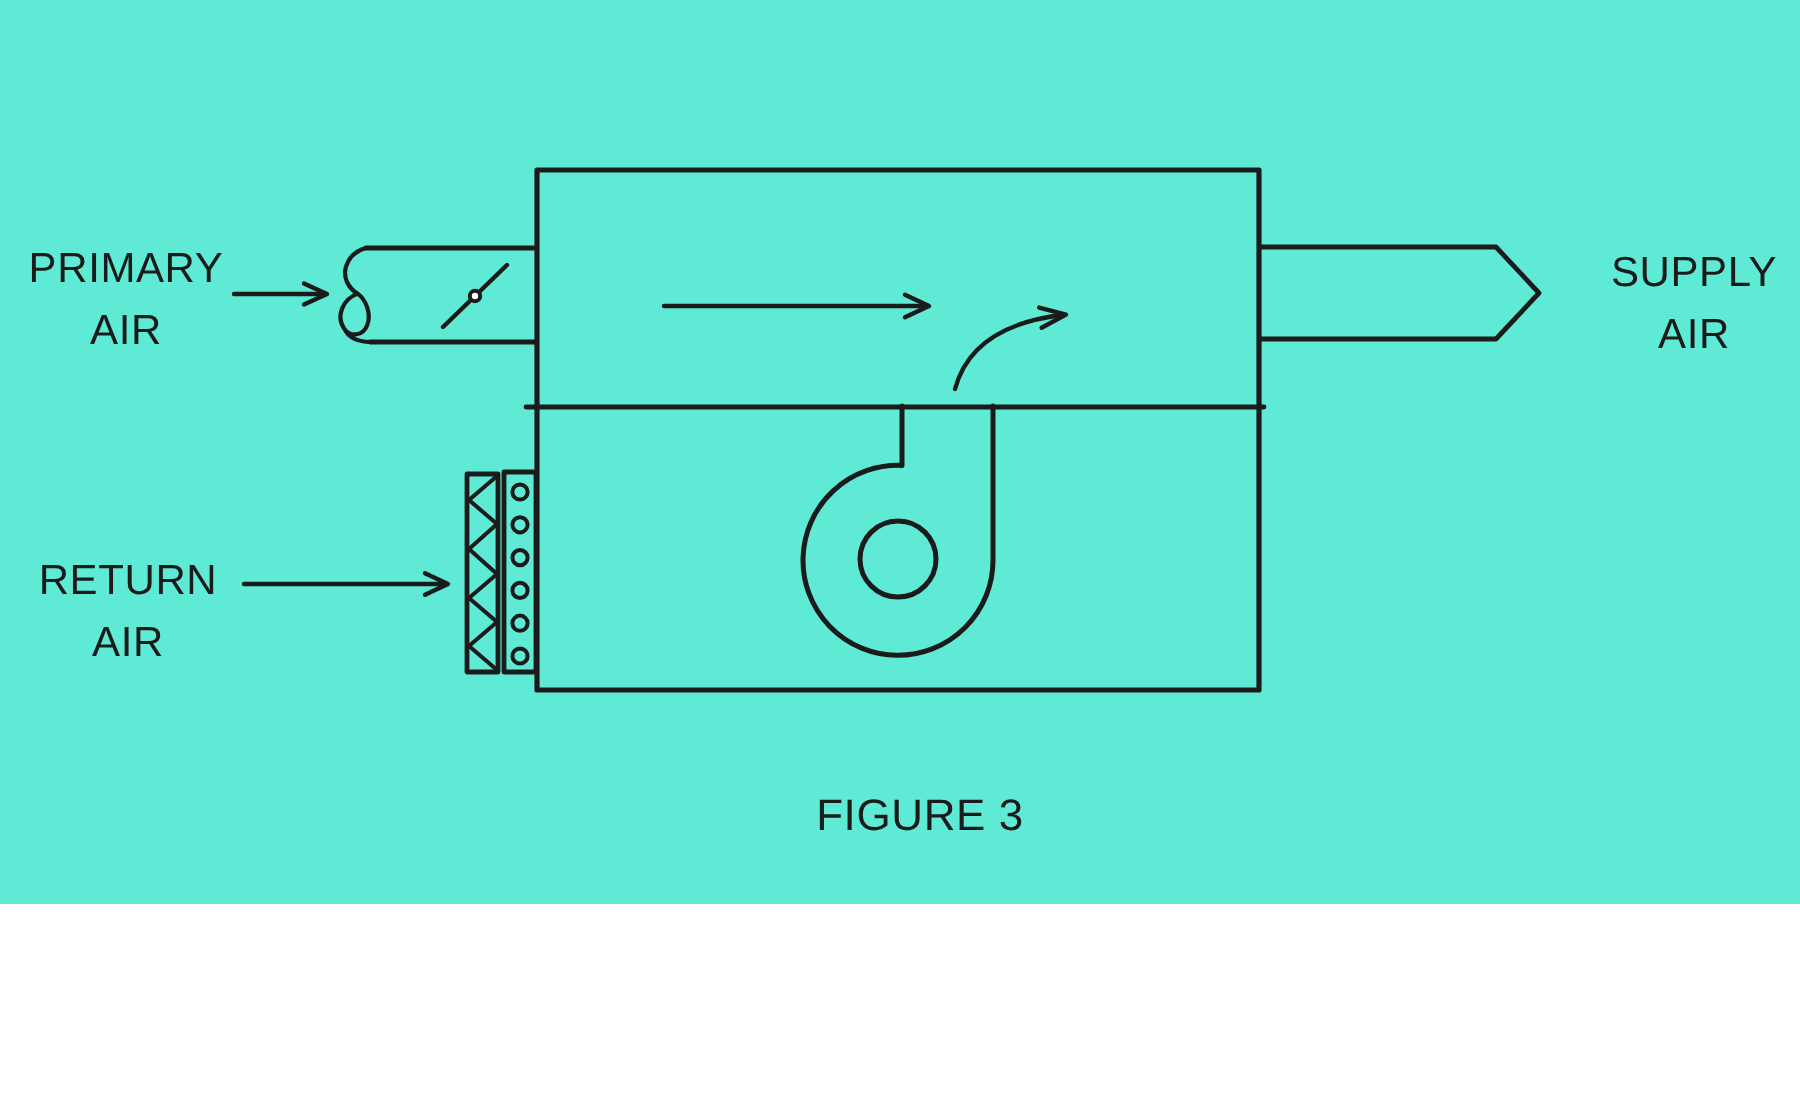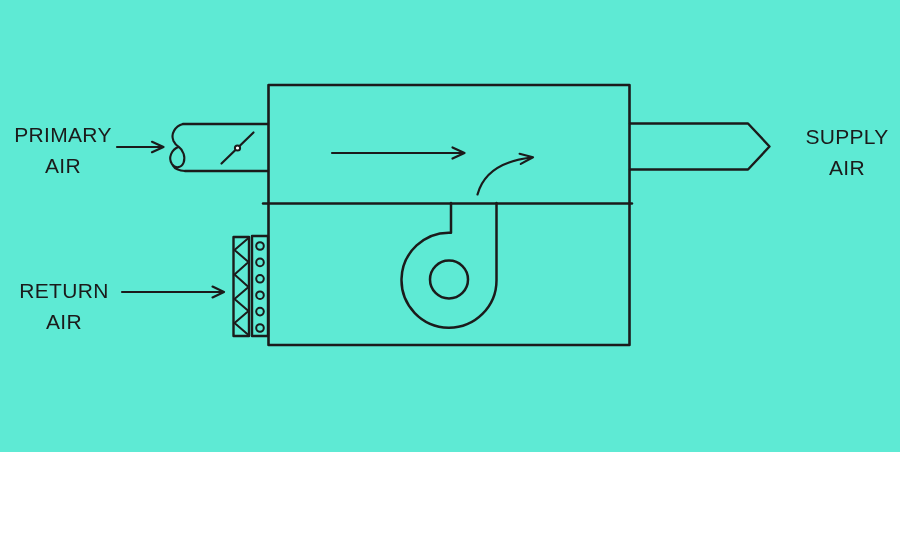--- a/index.html
+++ b/index.html
@@ -122,15 +122,16 @@
     <span>RETURN</span>
     <span>AIR</span>
   </div>
 
   <div class="diagram-label label-supply">
     <span>SUPPLY</span>
     <span>AIR</span>
   </div>
 
   <div class="figure-caption">
+    <span>FIGURE 3</span>
   </div>
 
 </div>
 
 </body></html>

